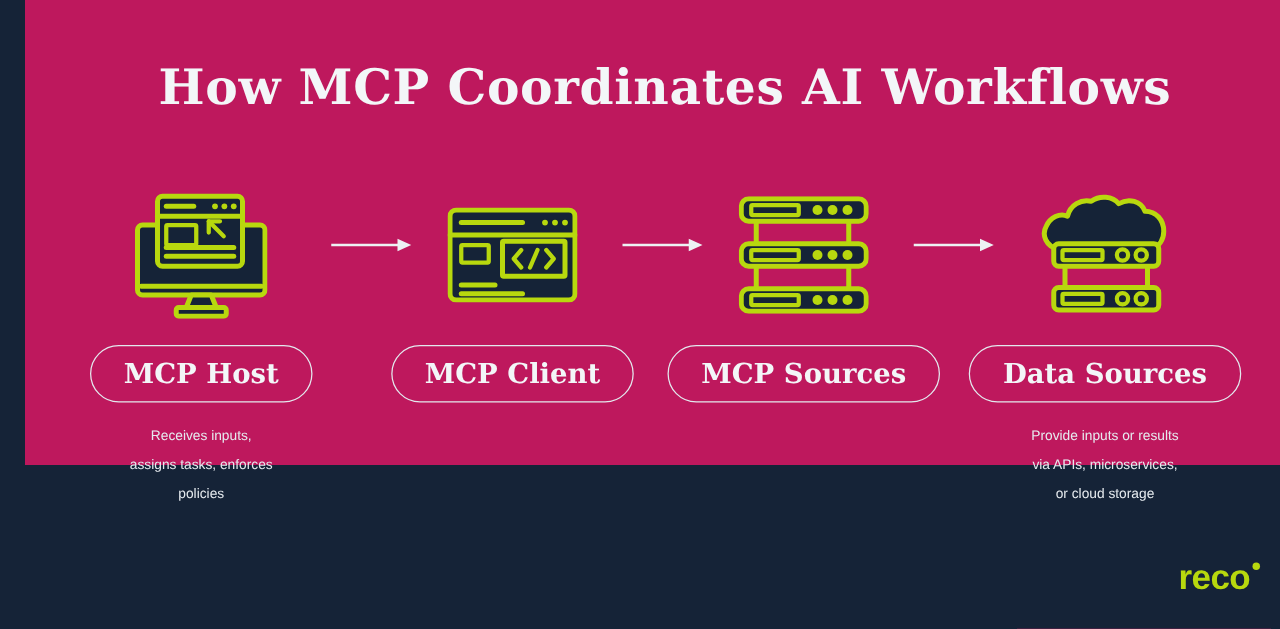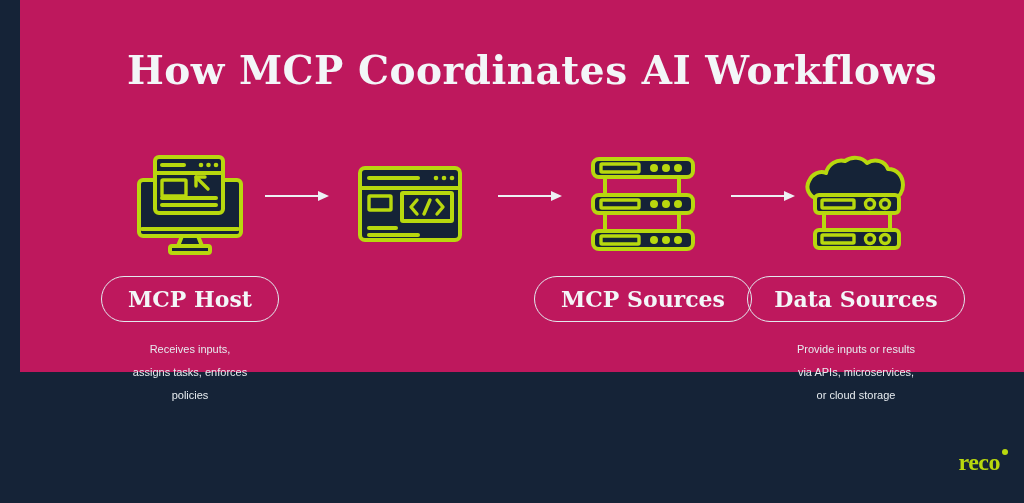--- a/index.html
+++ b/index.html
@@ -13,33 +13,33 @@
   .icon-area{height:116px;display:flex;align-items:center;justify-content:center;}
   .icon-svg .s{fill:none;stroke:#B8D80E;stroke-width:4;stroke-linecap:round;stroke-linejoin:round;}
   .icon-svg .thin{stroke-width:3.4;}
   .icon-svg .sf{fill:#152337;stroke:#B8D80E;stroke-width:4;stroke-linejoin:round;}
   .icon-svg .f{fill:#B8D80E;stroke:none;}
   .pill{display:inline-block;margin-top:14px;padding:9px 26px;border:1.6px solid #E3E9EE;
         border-radius:28px;font-family:"DejaVu Serif",serif;font-weight:700;
         font-size:22px;color:#F3F6F8;white-space:nowrap;}
   .desc{margin:16px 0 0 0;font-size:11px;line-height:23px;color:#E6EBEF;white-space:pre-line;}
   .arrow{position:absolute;top:189px;width:66px;height:14px;}
-  .logo{position:absolute;top:448px;right:36px;font-family:Liberation Serif, serif;
-        font-weight:700;font-size:24px;color:#B8D80E;letter-spacing:-0.5px;line-height:28px;}
+  .logo{position:absolute;top:448px;right:36px;font-family:Liberation Sans, sans-serif;
+        font-weight:700;font-size:28px;color:#B8D80E;letter-spacing:-0.5px;line-height:28px;}
   .logo-dot{display:inline-block;width:6px;height:6px;border-radius:50%;
             background:#B8D80E;margin-left:2px;transform:translateY(-15px);}
 </style>
 </head>
 <body>
 
 <div class="canvas">
 
   <h1 class="title">How MCP Coordinates AI Workflows</h1>
 
-  <div class="col" style="left:60px">
+  <div class="col" style="left:31px">
     <div class="icon-area">
       <svg class="icon-svg" width="106" height="102" viewBox="0 0 106 102">
         <rect class="sf" x="2" y="27" width="102" height="56" rx="4"></rect>
         <line class="s" x1="5" y1="76" x2="101" y2="76"></line>
         <path class="sf" d="M45,83 L41,93 L65,93 L61,83 Z"></path>
         <rect class="sf" x="33" y="93" width="40" height="7" rx="2"></rect>
         <rect class="sf" x="18" y="4" width="68" height="56" rx="4"></rect>
         <line class="s" x1="18" y1="20" x2="86" y2="20"></line>
         <line class="s" x1="25" y1="12" x2="47" y2="12"></line>
         <circle class="f" cx="64" cy="12" r="2.3"></circle>
@@ -74,20 +74,21 @@
         <circle class="f" cx="94" cy="12" r="2.3"></circle>
         <rect class="s thin" x="11" y="30" width="22" height="14" rx="1"></rect>
         <rect class="s" x="44" y="27" width="50" height="28" rx="1"></rect>
         <path class="s thin" d="M59,34 L53,41 L59,48"></path>
         <line class="s thin" x1="66" y1="48" x2="72" y2="34"></line>
         <path class="s thin" d="M79,34 L85,41 L79,48"></path>
         <line class="s" x1="11" y1="62" x2="38" y2="62"></line>
         <line class="s" x1="11" y1="69" x2="60" y2="69"></line>
       </svg>
     </div>
+    <div class="pill">MCP Client</div>
   </div>
 
   <svg class="arrow" style="left:477px" viewBox="0 0 66 14">
     <line x1="1" y1="7" x2="55" y2="7" stroke="#EDF1F4" stroke-width="2"></line>
     <path d="M54,2 L65,7 L54,12 Z" fill="#EDF1F4"></path>
   </svg>
 
   <div class="col" style="left:513px">
     <div class="icon-area">
       <svg class="icon-svg" width="104" height="94" viewBox="0 0 104 94">
@@ -113,21 +114,21 @@
       </svg>
     </div>
     <div class="pill">MCP Sources</div>
   </div>
 
   <svg class="arrow" style="left:710px" viewBox="0 0 66 14">
     <line x1="1" y1="7" x2="55" y2="7" stroke="#EDF1F4" stroke-width="2"></line>
     <path d="M54,2 L65,7 L54,12 Z" fill="#EDF1F4"></path>
   </svg>
 
-  <div class="col" style="left:726px">
+  <div class="col" style="left:754px">
     <div class="icon-area">
       <svg class="icon-svg" width="104" height="98" viewBox="0 0 104 98">
         <path class="sf" d="M14,44 C5,42 1,33 5,26 C8,19 16,15 22,18 C24,9 33,4 41,6 C48,1 58,2 63,8 C71,3 81,6 84,14 C93,14 99,21 99,30 C99,37 95,42 90,44 Z"></path>
         <line class="s" x1="20" y1="58" x2="20" y2="75"></line>
         <line class="s" x1="86" y1="58" x2="86" y2="75"></line>
         <rect class="sf" x="11" y="40" width="84" height="18" rx="4"></rect>
         <rect class="sf" x="11" y="75" width="84" height="18" rx="4"></rect>
         <rect class="s thin" x="18" y="45" width="32" height="8" rx="1"></rect>
         <rect class="s thin" x="18" y="80" width="32" height="8" rx="1"></rect>
         <circle class="s thin" cx="66" cy="49" r="4.5"></circle>

